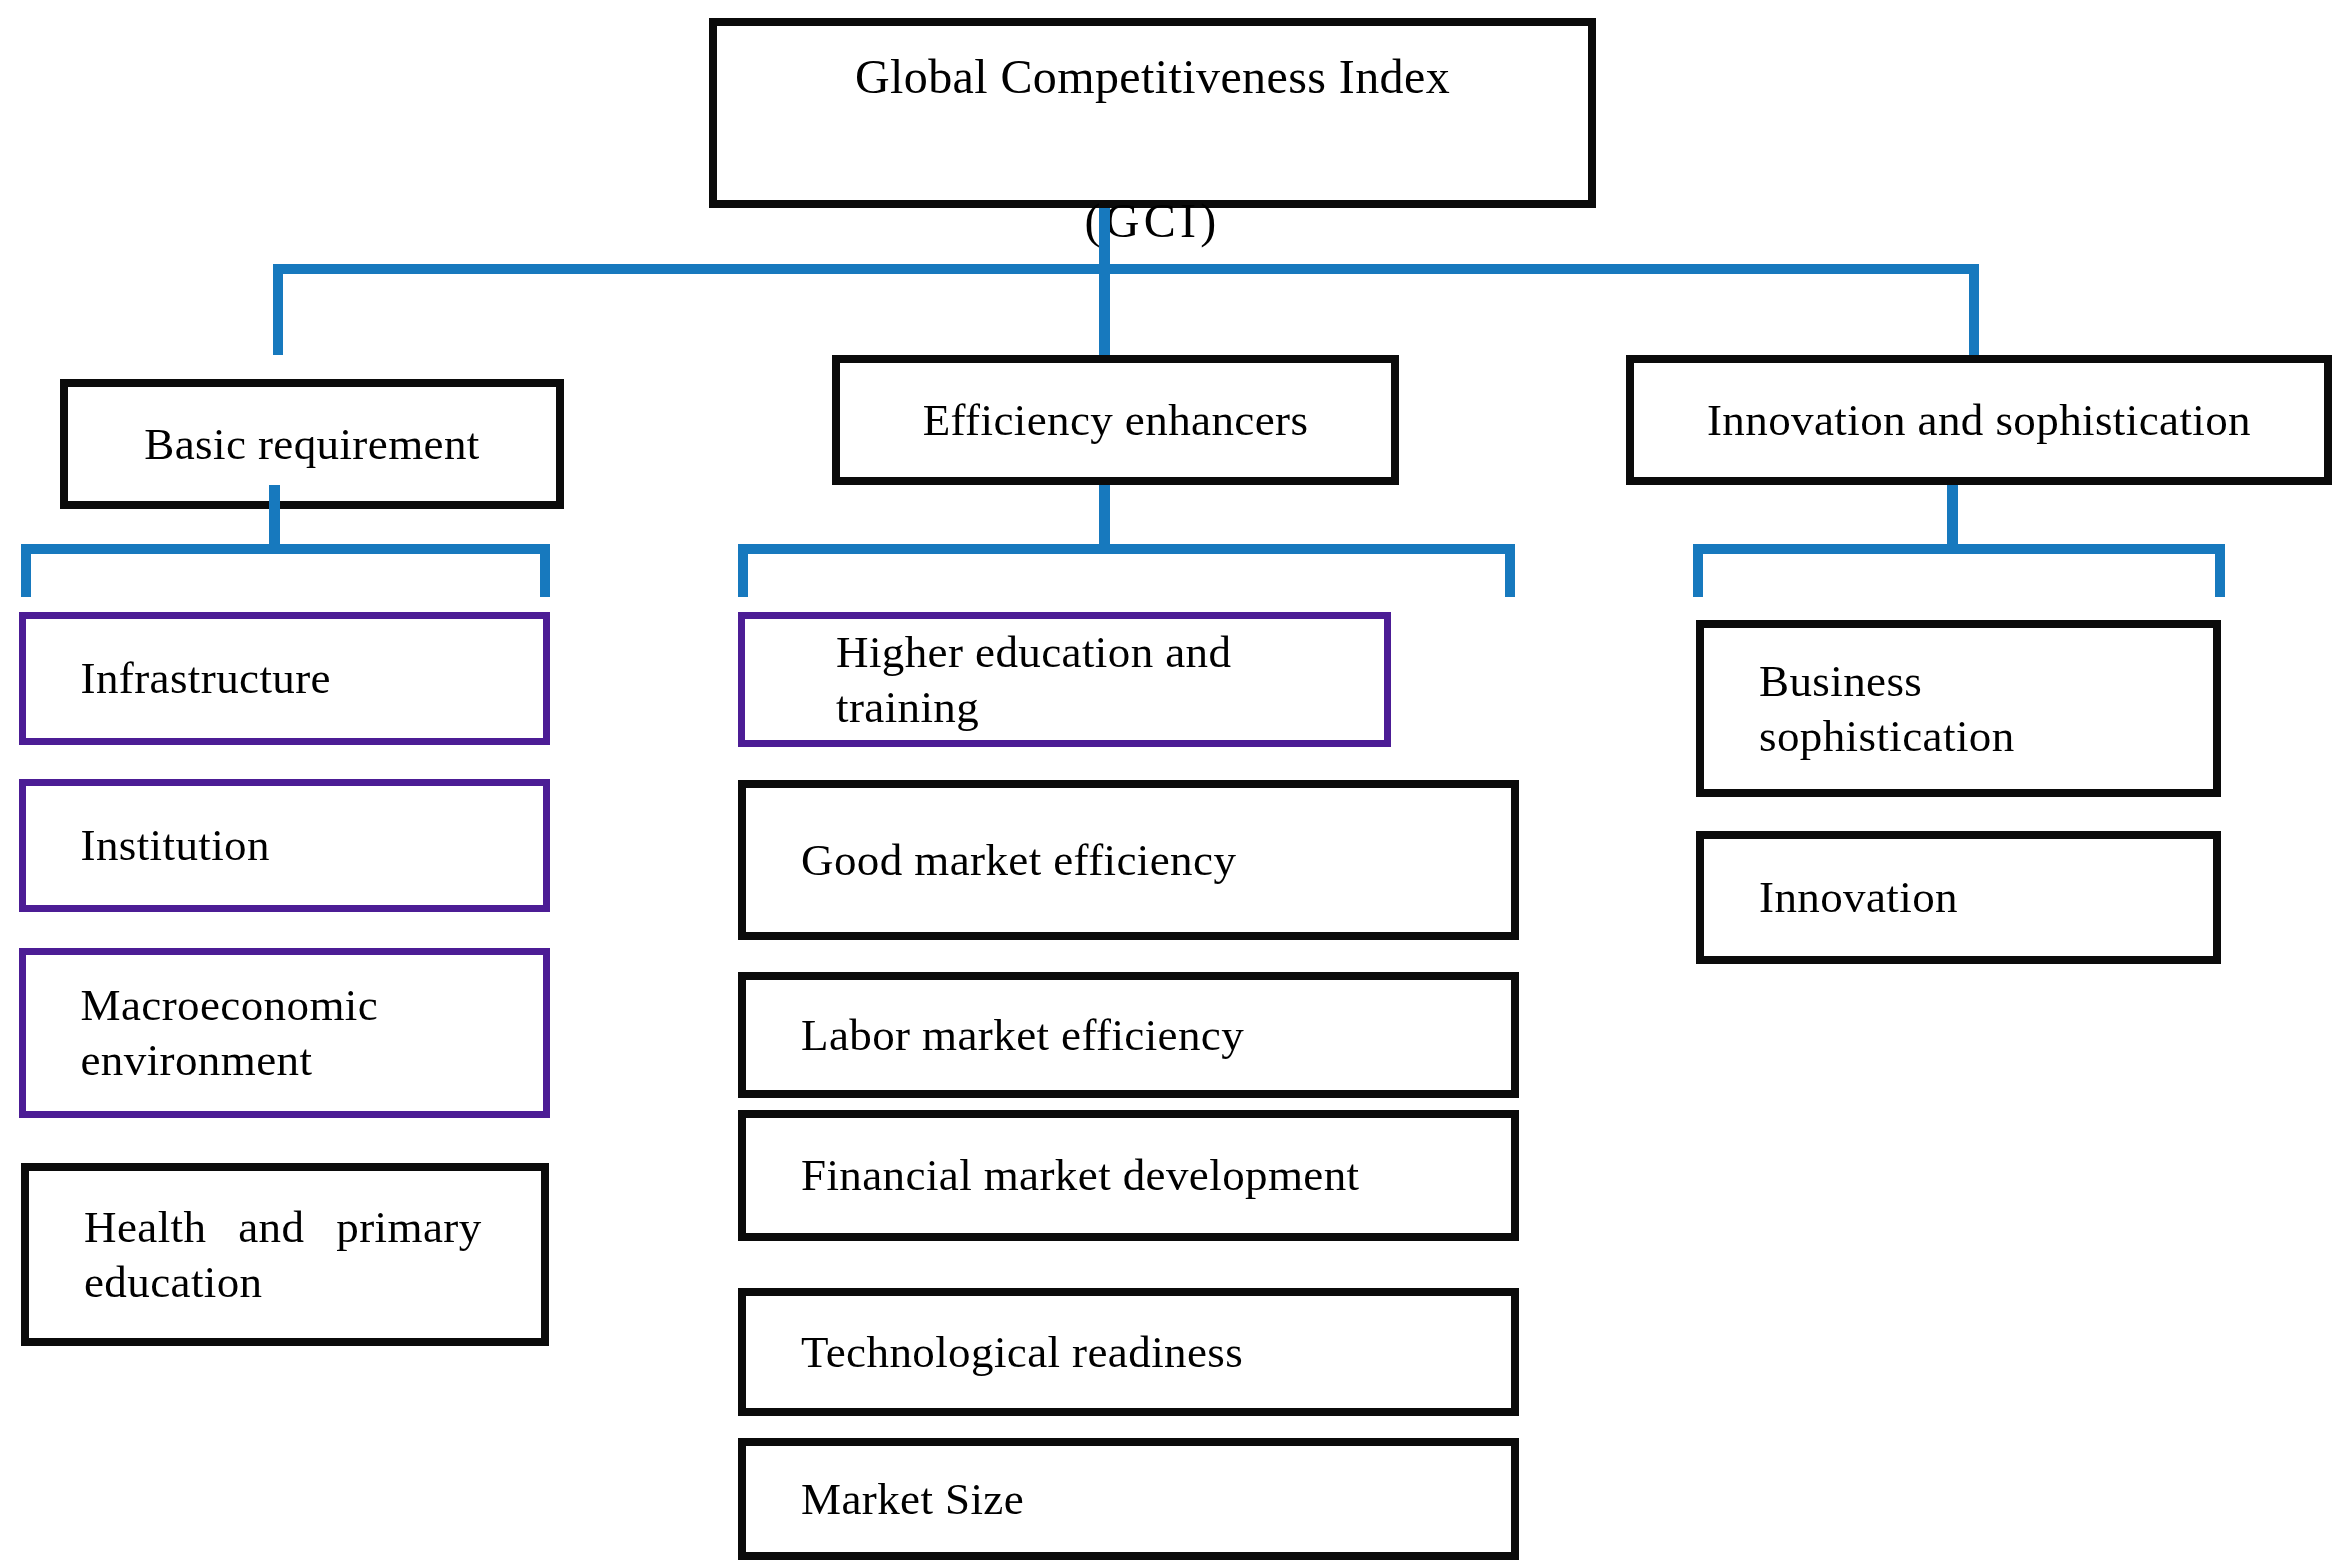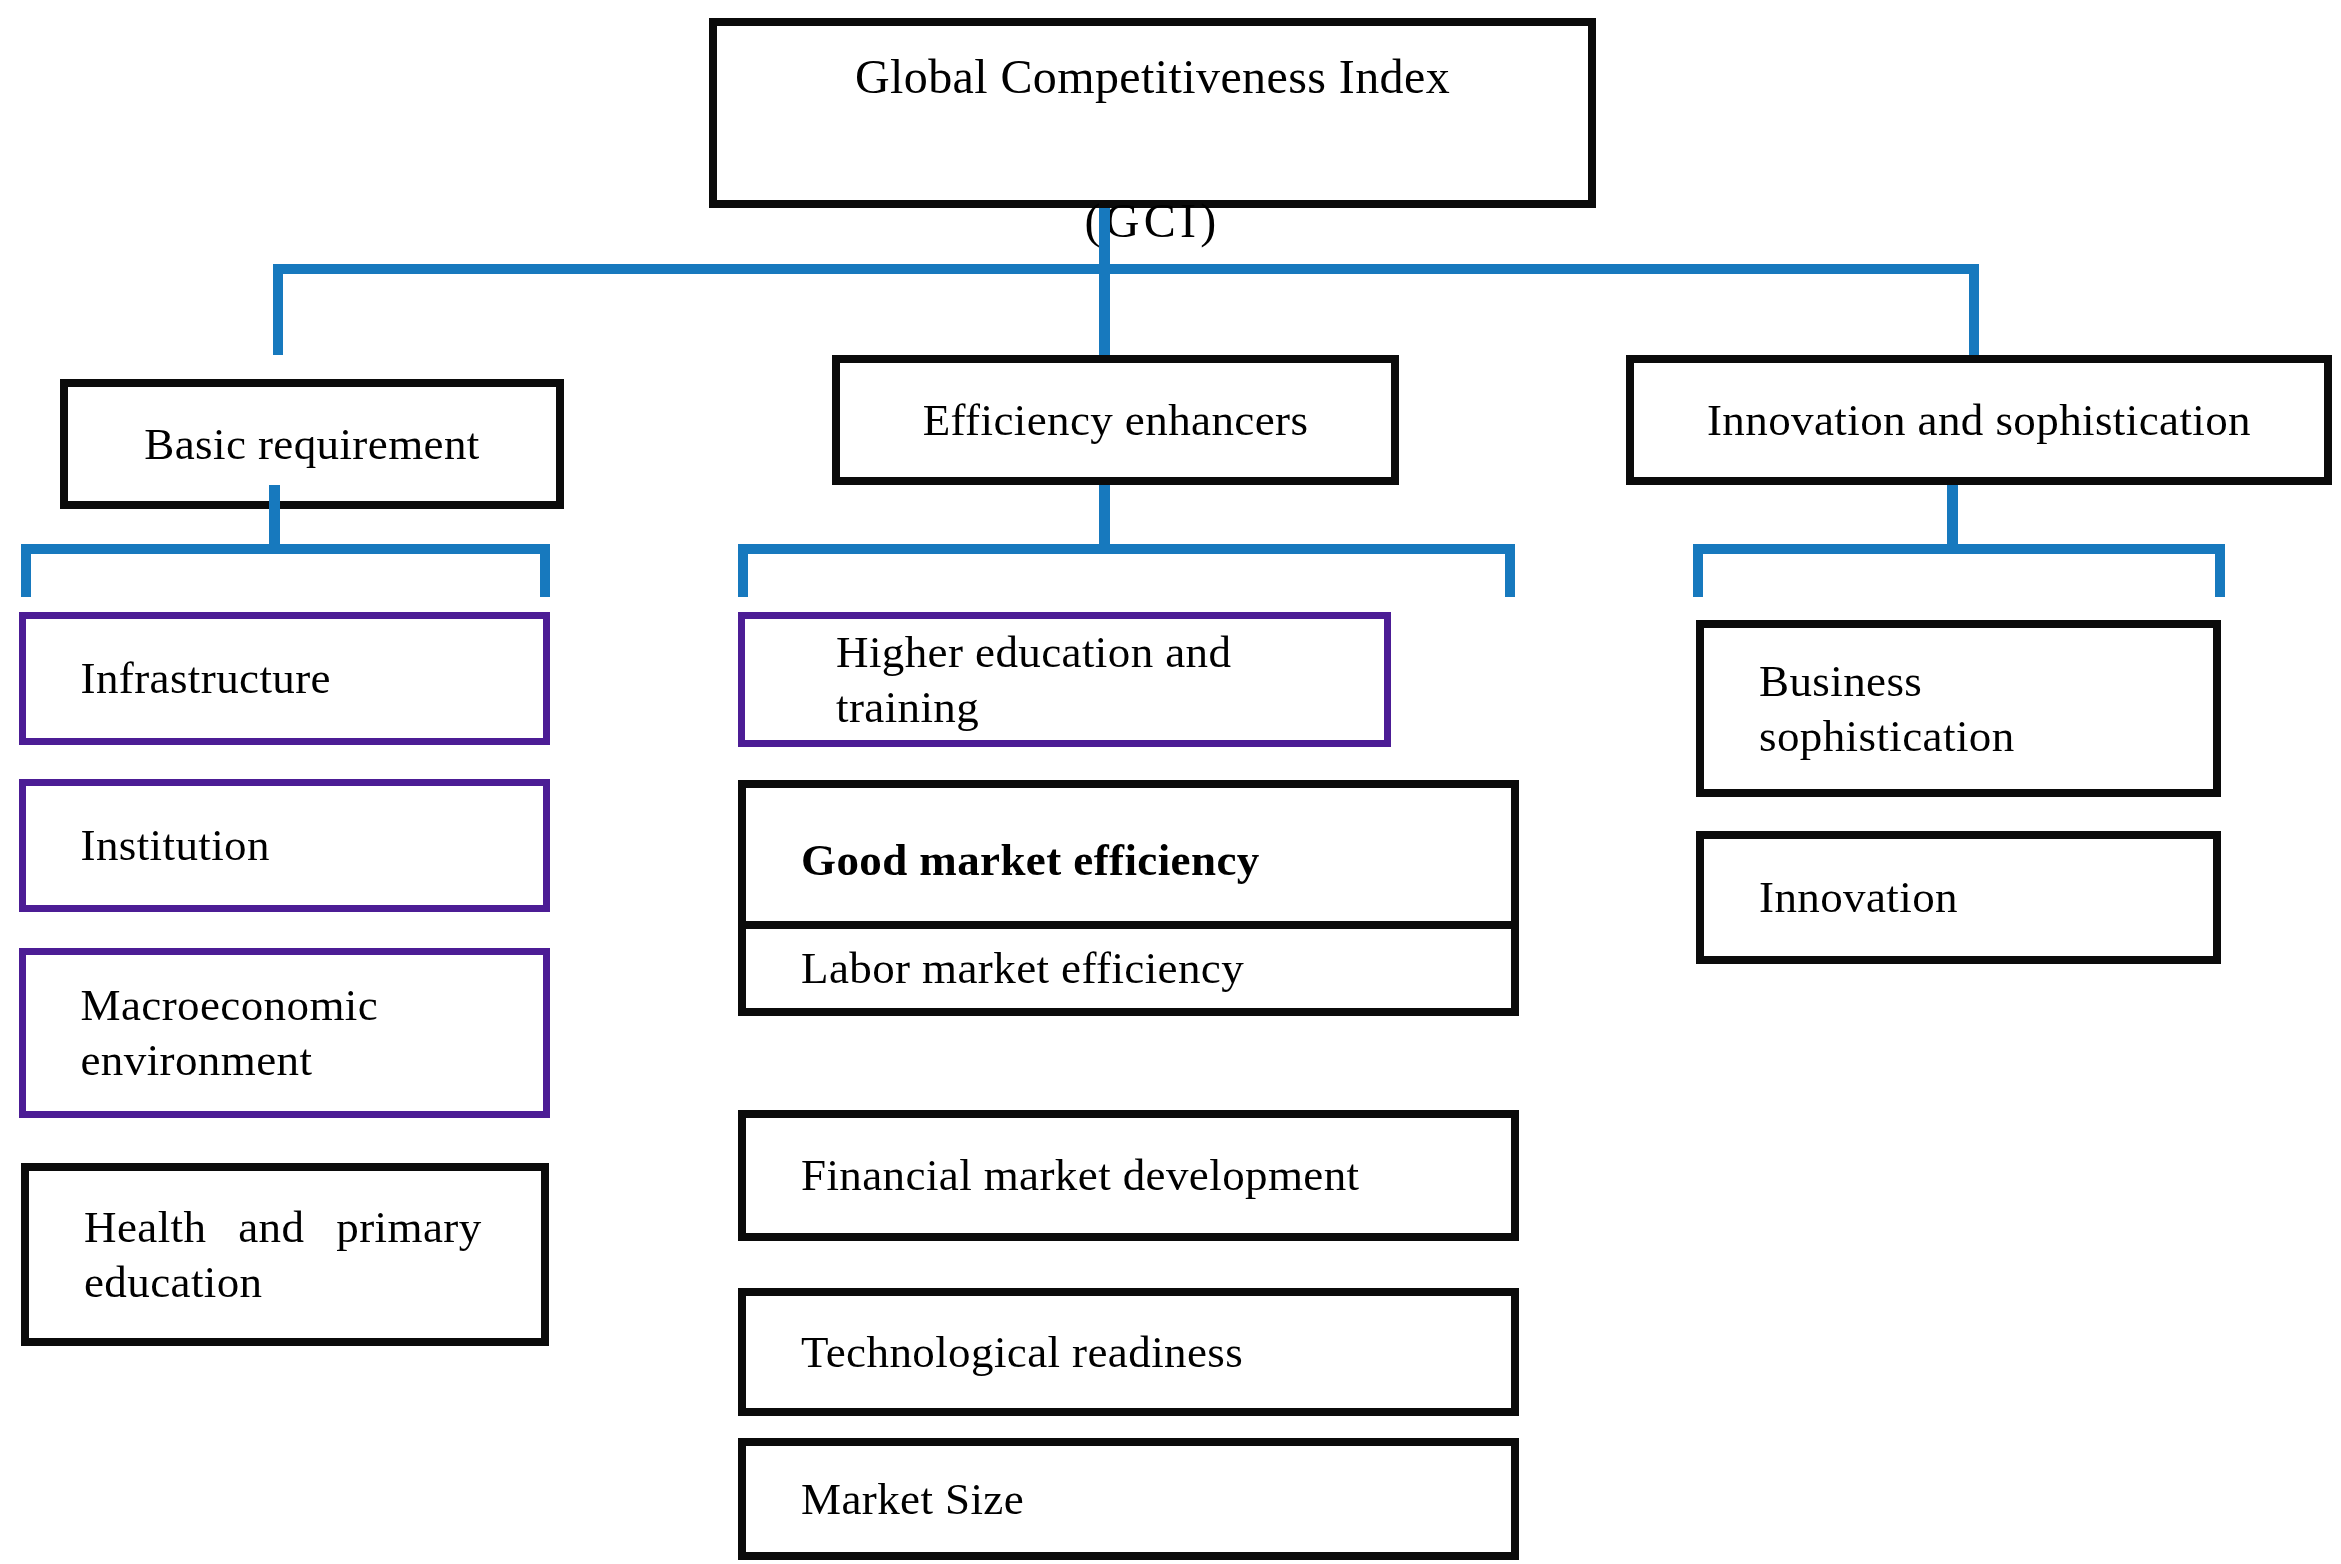--- a/index.html
+++ b/index.html
@@ -88,24 +88,24 @@
 education</div>
   </div>
   <div class="node blue-box" style="left:18.5px;top:948px;width:531px;height:170px;">
     <div class="box-label left-pad">Macroeconomic
 environment</div>
   </div>
 
   <div class="node blue-box" style="left:738px;top:612px;width:653px;height:135px;padding-left:36px;">
     <div class="box-label left-pad">Higher education and training</div>
   </div>
-  <div class="node black-box" style="left:738px;top:780px;width:781px;height:160px;font-weight:bold;">
+  <div class="node black-box" style="left:738px;top:780px;width:781px;height:160px;">
     <div class="box-label left-pad">Good market efficiency</div>
   </div>
-  <div class="node black-box" style="left:738px;top:921px;width:781px;height:95px;">
+  <div class="node black-box" style="left:738px;top:972px;width:781px;height:126px;">
     <div class="box-label left-pad">Labor market efficiency</div>
   </div>
   <div class="node black-box" style="left:738px;top:1110px;width:781px;height:131px;">
     <div class="box-label left-pad">Financial market development</div>
   </div>
   <div class="node black-box" style="left:738px;top:1288px;width:781px;height:128px;">
     <div class="box-label left-pad">Technological readiness</div>
   </div>
   <div class="node black-box" style="left:738px;top:1438px;width:781px;height:122px;">
     <div class="box-label left-pad">Market Size</div>

